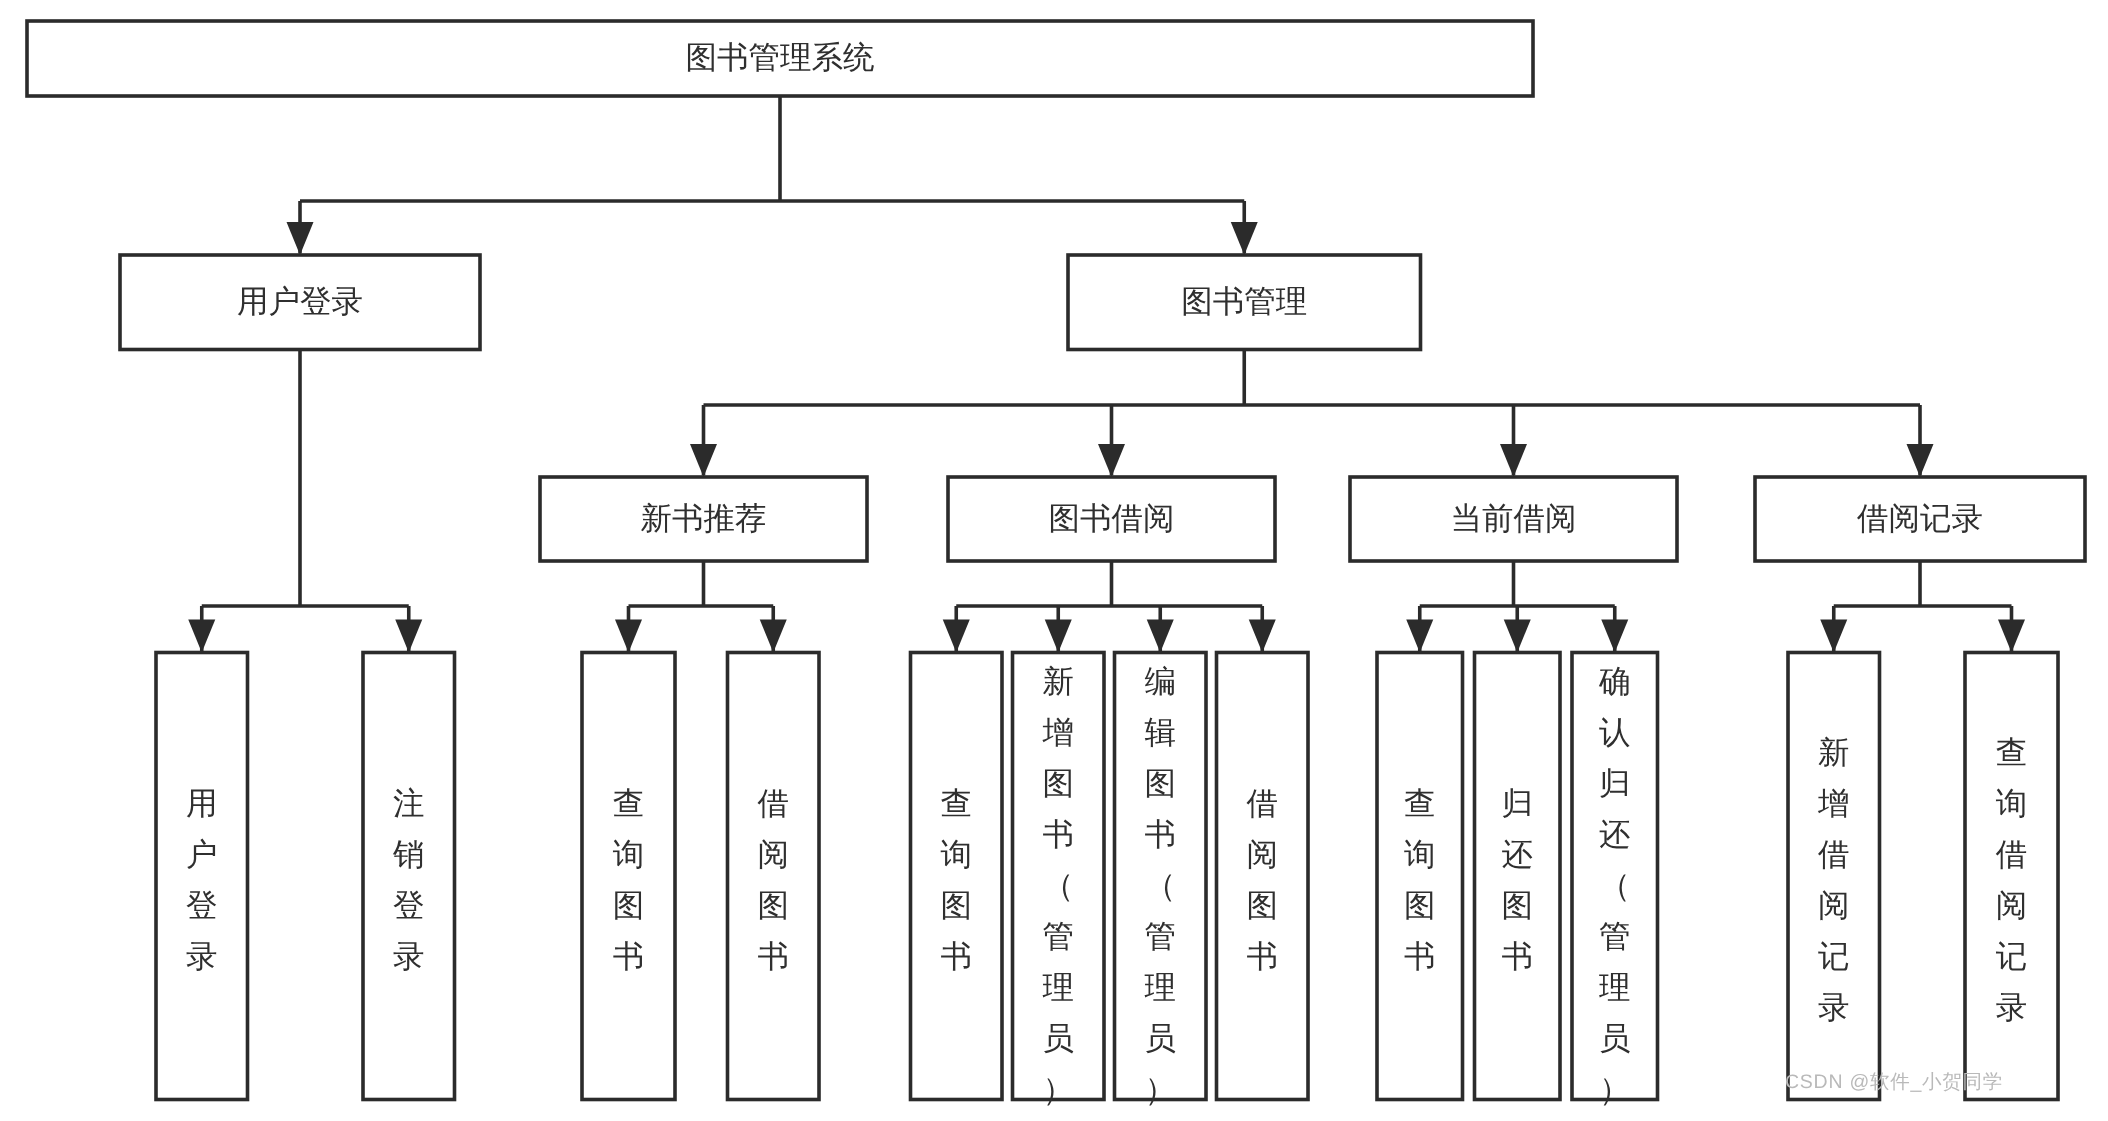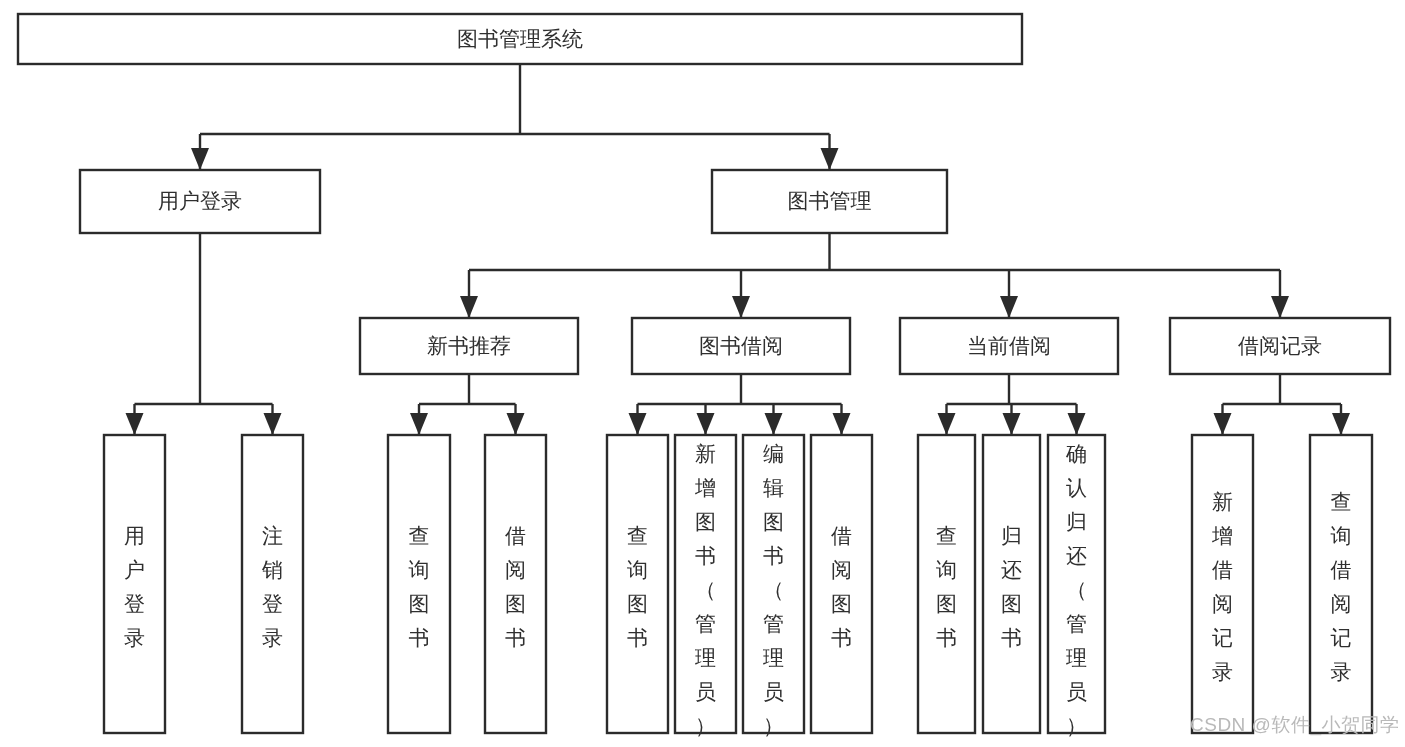--- a/index.html
+++ b/index.html
@@ -51,21 +51,21 @@
     fill: none;
     stroke-linecap: butt;
   }
   .arrow-head {
     fill: #2b2b2b;
     stroke: none;
   }
   .watermark {
     position: absolute;
     font-family: "Liberation Sans", "DejaVu Sans", sans-serif;
-    font-size: 19px;
+    font-size: 13px;
     color: #b9b9b9;
     white-space: nowrap;
     letter-spacing: 0.5px;
     user-select: none;
   }
 </style>
 </head>
 <body>
 
 <div id="page">

